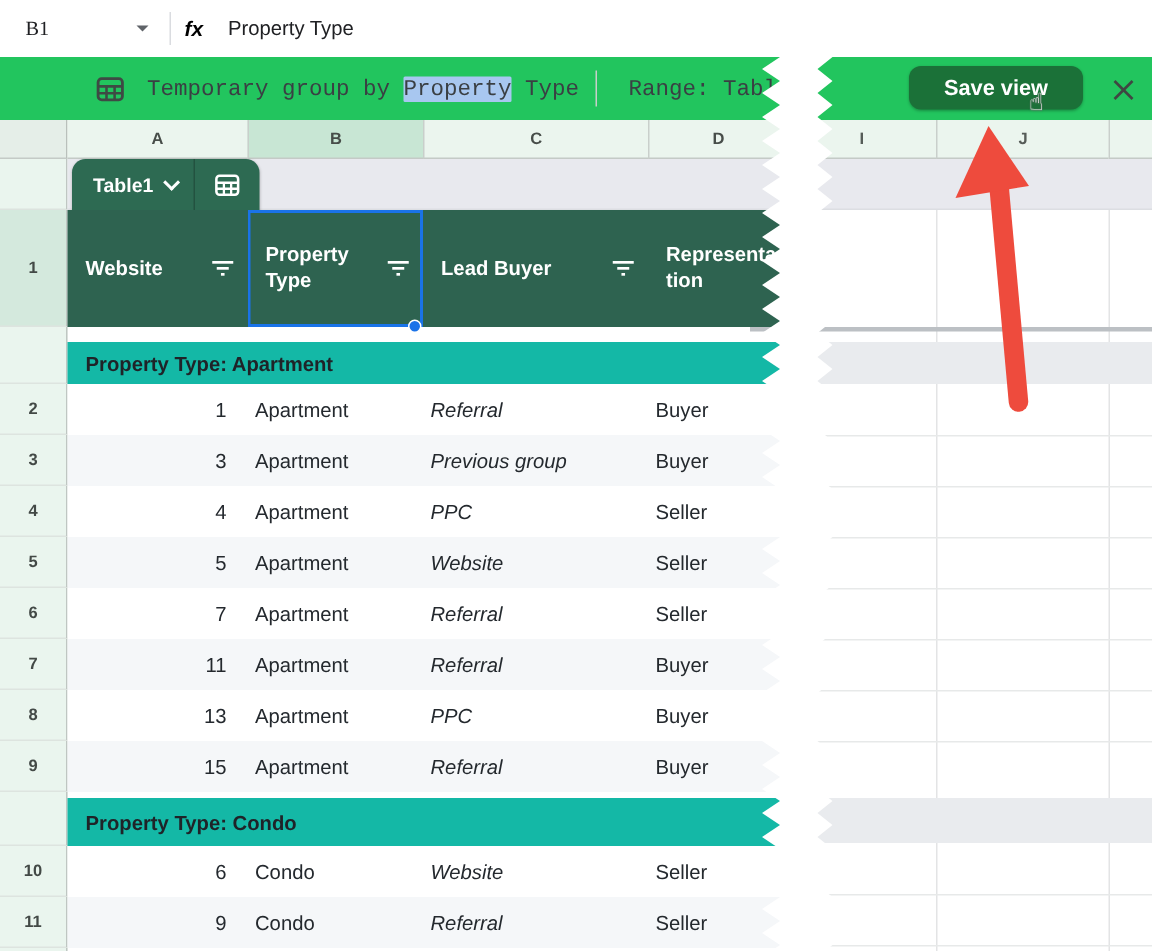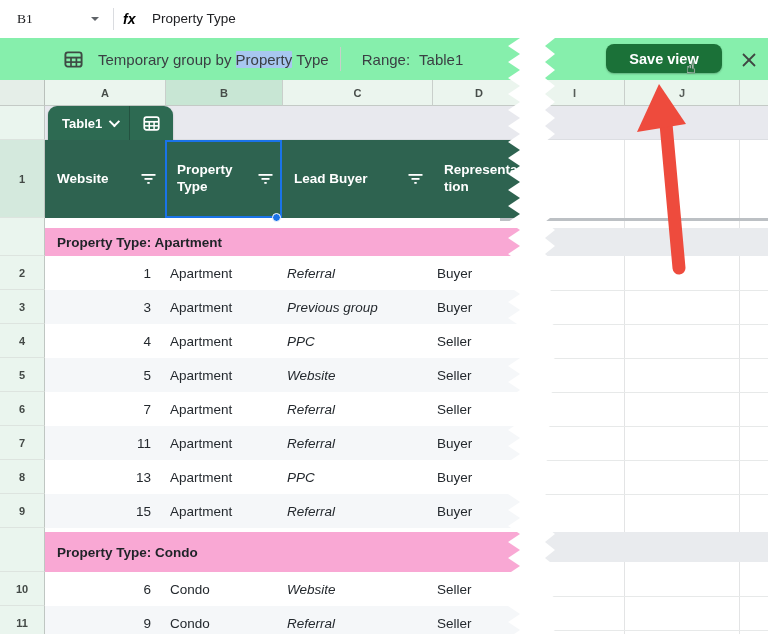--- a/index.html
+++ b/index.html
@@ -12,21 +12,21 @@
 
   
   #topbar{left:0;top:0;width:768px;height:38px;background:#fff;}
   #namebox{left:17px;top:0;height:38px;line-height:38px;font-size:13.5px;font-weight:500;color:#202124;font-family:Liberation Serif, serif;}
   #namebox-caret{left:91px;top:17px;width:0;height:0;border:4.5px solid transparent;border-top-color:#5f6368;}
   #fbar-div{left:113px;top:8px;width:1px;height:22px;background:#dadce0;}
   #fx{left:123px;top:0;height:38px;line-height:38px;font-size:14px;font-style:italic;font-weight:600;color:#000000;}
   #formula-value{left:152px;top:0;height:38px;line-height:38px;font-size:13.5px;color:#202124;}
 
   
-  #banner{left:0;top:38px;width:768px;height:42px;background:#86efac;display:flex;align-items:center;}
+  #banner{left:0;top:38px;width:768px;height:42px;background:#22c55e;display:flex;align-items:center;font-family:Liberation Mono, monospace;}
   #banner-icon{margin-left:64px;width:19px;height:19px;flex:none;color:#3e4a44;}
   #banner-msg{margin-left:15px;font-size:15px;color:#3a3f43;white-space:pre;}
   .hl{background:#a8c7f0;border-radius:1px;}
   #banner-div{margin-left:11px;width:1px;height:24px;background:#c7cfca;flex:none;}
   #range-label{margin-left:21px;font-size:15px;color:#3a3f43;}
   #range-value{margin-left:9px;font-size:15px;color:#3a3f43;}
   #save-btn{left:606px;top:44px;width:116px;height:29px;background:#1b7138;border-radius:8px;
     color:#fff;font-size:14.5px;font-weight:700;display:flex;align-items:center;justify-content:center;
     box-shadow:0 1px 2px rgba(0,0,0,.28);cursor:pointer;}
   #close-btn{left:741px;top:52px;width:16px;height:16px;cursor:pointer;color:#3f4642;}
@@ -73,21 +73,21 @@
          line-height:1.25;padding:0 26px 0 12px;}
   #hc-a{width:120px;}
   #hc-b{width:117px;box-shadow:inset 0 0 0 2px #1a73e8;}
   #hc-c{width:150px;}
   #hc-d{width:90px;padding:0 4px 0 12px;word-break:break-all;}
   .ficon{position:absolute;right:9px;top:50%;transform:translateY(-50%);}
   #fill-handle{position:absolute;right:1px;bottom:-4px;width:9px;height:9px;border-radius:50%;
     background:#1a73e8;border:1.5px solid #fff;z-index:5;}
   .gaprow{height:10px;}
   .gap4{height:4px;}
-  .gband{width:477px;background:#f9a8d4;display:flex;align-items:center;padding-left:12px;
+  .gband{width:477px;background:#14b8a6;display:flex;align-items:center;padding-left:12px;
          font-size:13.5px;font-weight:700;color:#1f2328;}
   .drow{height:34px;}
   .cells{display:flex;width:477px;background:#fff;font-size:13.5px;color:#24292e;}
   .banded .cells{background:#f5f7f9;}
   .c{display:flex;align-items:center;}
   .ca{width:120px;justify-content:flex-end;padding-right:14px;}
   .cb{width:117px;padding-left:5px;}
   .cc{width:150px;padding-left:5px;font-style:italic;}
   .cd{flex:1;padding-left:5px;}
 
@@ -283,21 +283,21 @@
         <div class="c cb">Apartment</div>
         <div class="c cc">Referral</div>
         <div class="c cd">Buyer</div>
       </div>
     </div>
 
     <div class="row gap4">
         <div class="gut plain"></div>
       </div>
 
-    <div class="row" style="height:40px;">
+    <div class="row" style="height:32px;">
       <div class="gut"></div>
       <div class="gband">Property Type: Condo</div>
     </div>
 
     <div class="row drow">
       <div class="gut">10</div>
       <div class="cells">
         <div class="c ca">6</div>
         <div class="c cb">Condo</div>
         <div class="c cc">Website</div>

